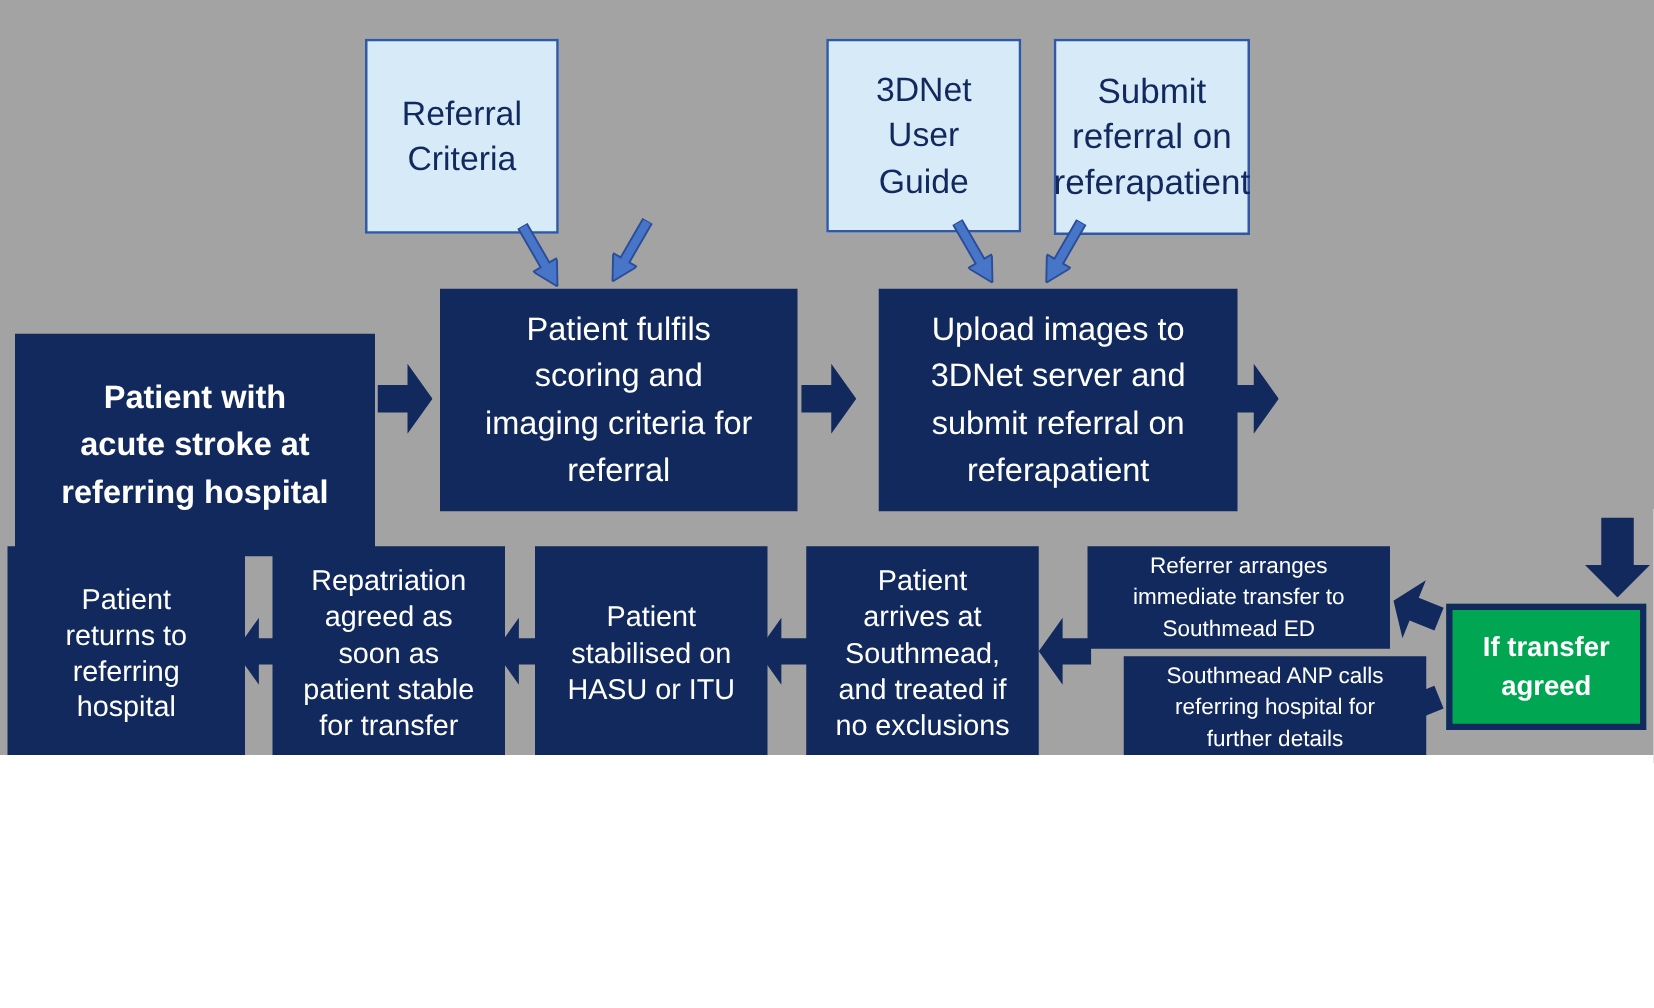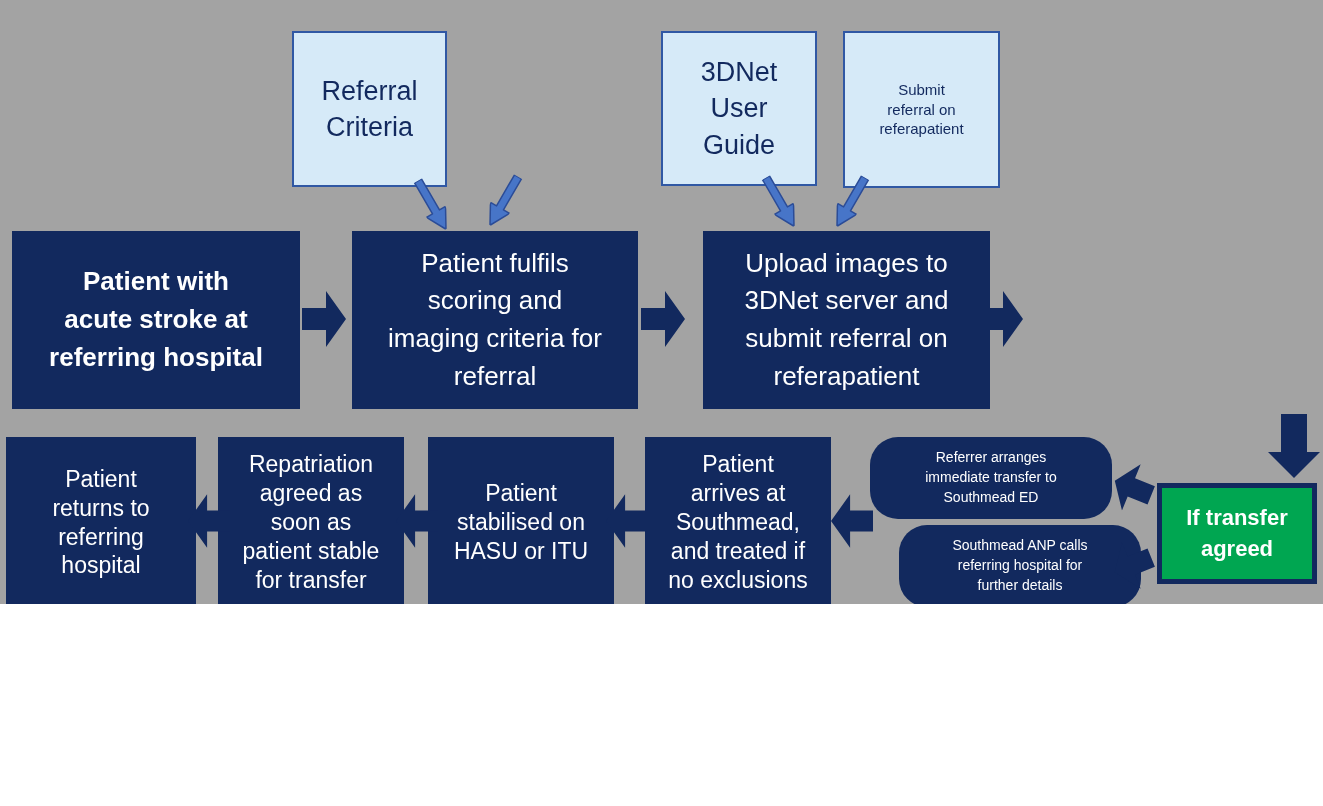--- a/index.html
+++ b/index.html
@@ -25,29 +25,29 @@
     display:flex;align-items:center;justify-content:center;
     text-align:center;
     white-space:pre-line;
   }
   .light{
     background:var(--light-fill);
     border:2px solid var(--light-border);
     color:var(--navy);
     font-size:27px;line-height:1.35;
   }
-  .light.small-label{font-size:15px;line-height:1.3;}
+  .light.small-label{font-size:28px;line-height:1.3;}
   .navy{
     background:var(--navy);
     color:var(--white);
     font-size:26px;line-height:1.45;
   }
-  .navy.bold{font-weight:bold;}
+  .navy.bold{font-weight:bold;margin-top:36px;}
   .navy.row3{font-size:23px;line-height:1.26;}
-  .navy.minibox{font-size:14px;line-height:1.42;border-radius:28px;}
+  .navy.minibox{font-size:18px;line-height:1.42;}
   .green{
     background:var(--green);
     border:5px solid var(--navy);
     color:var(--white);
     font-weight:bold;
     font-size:22px;line-height:1.4;justify-content:center;
   }
   .doc{
     background:var(--light-fill);
     border:3px solid var(--navy);

